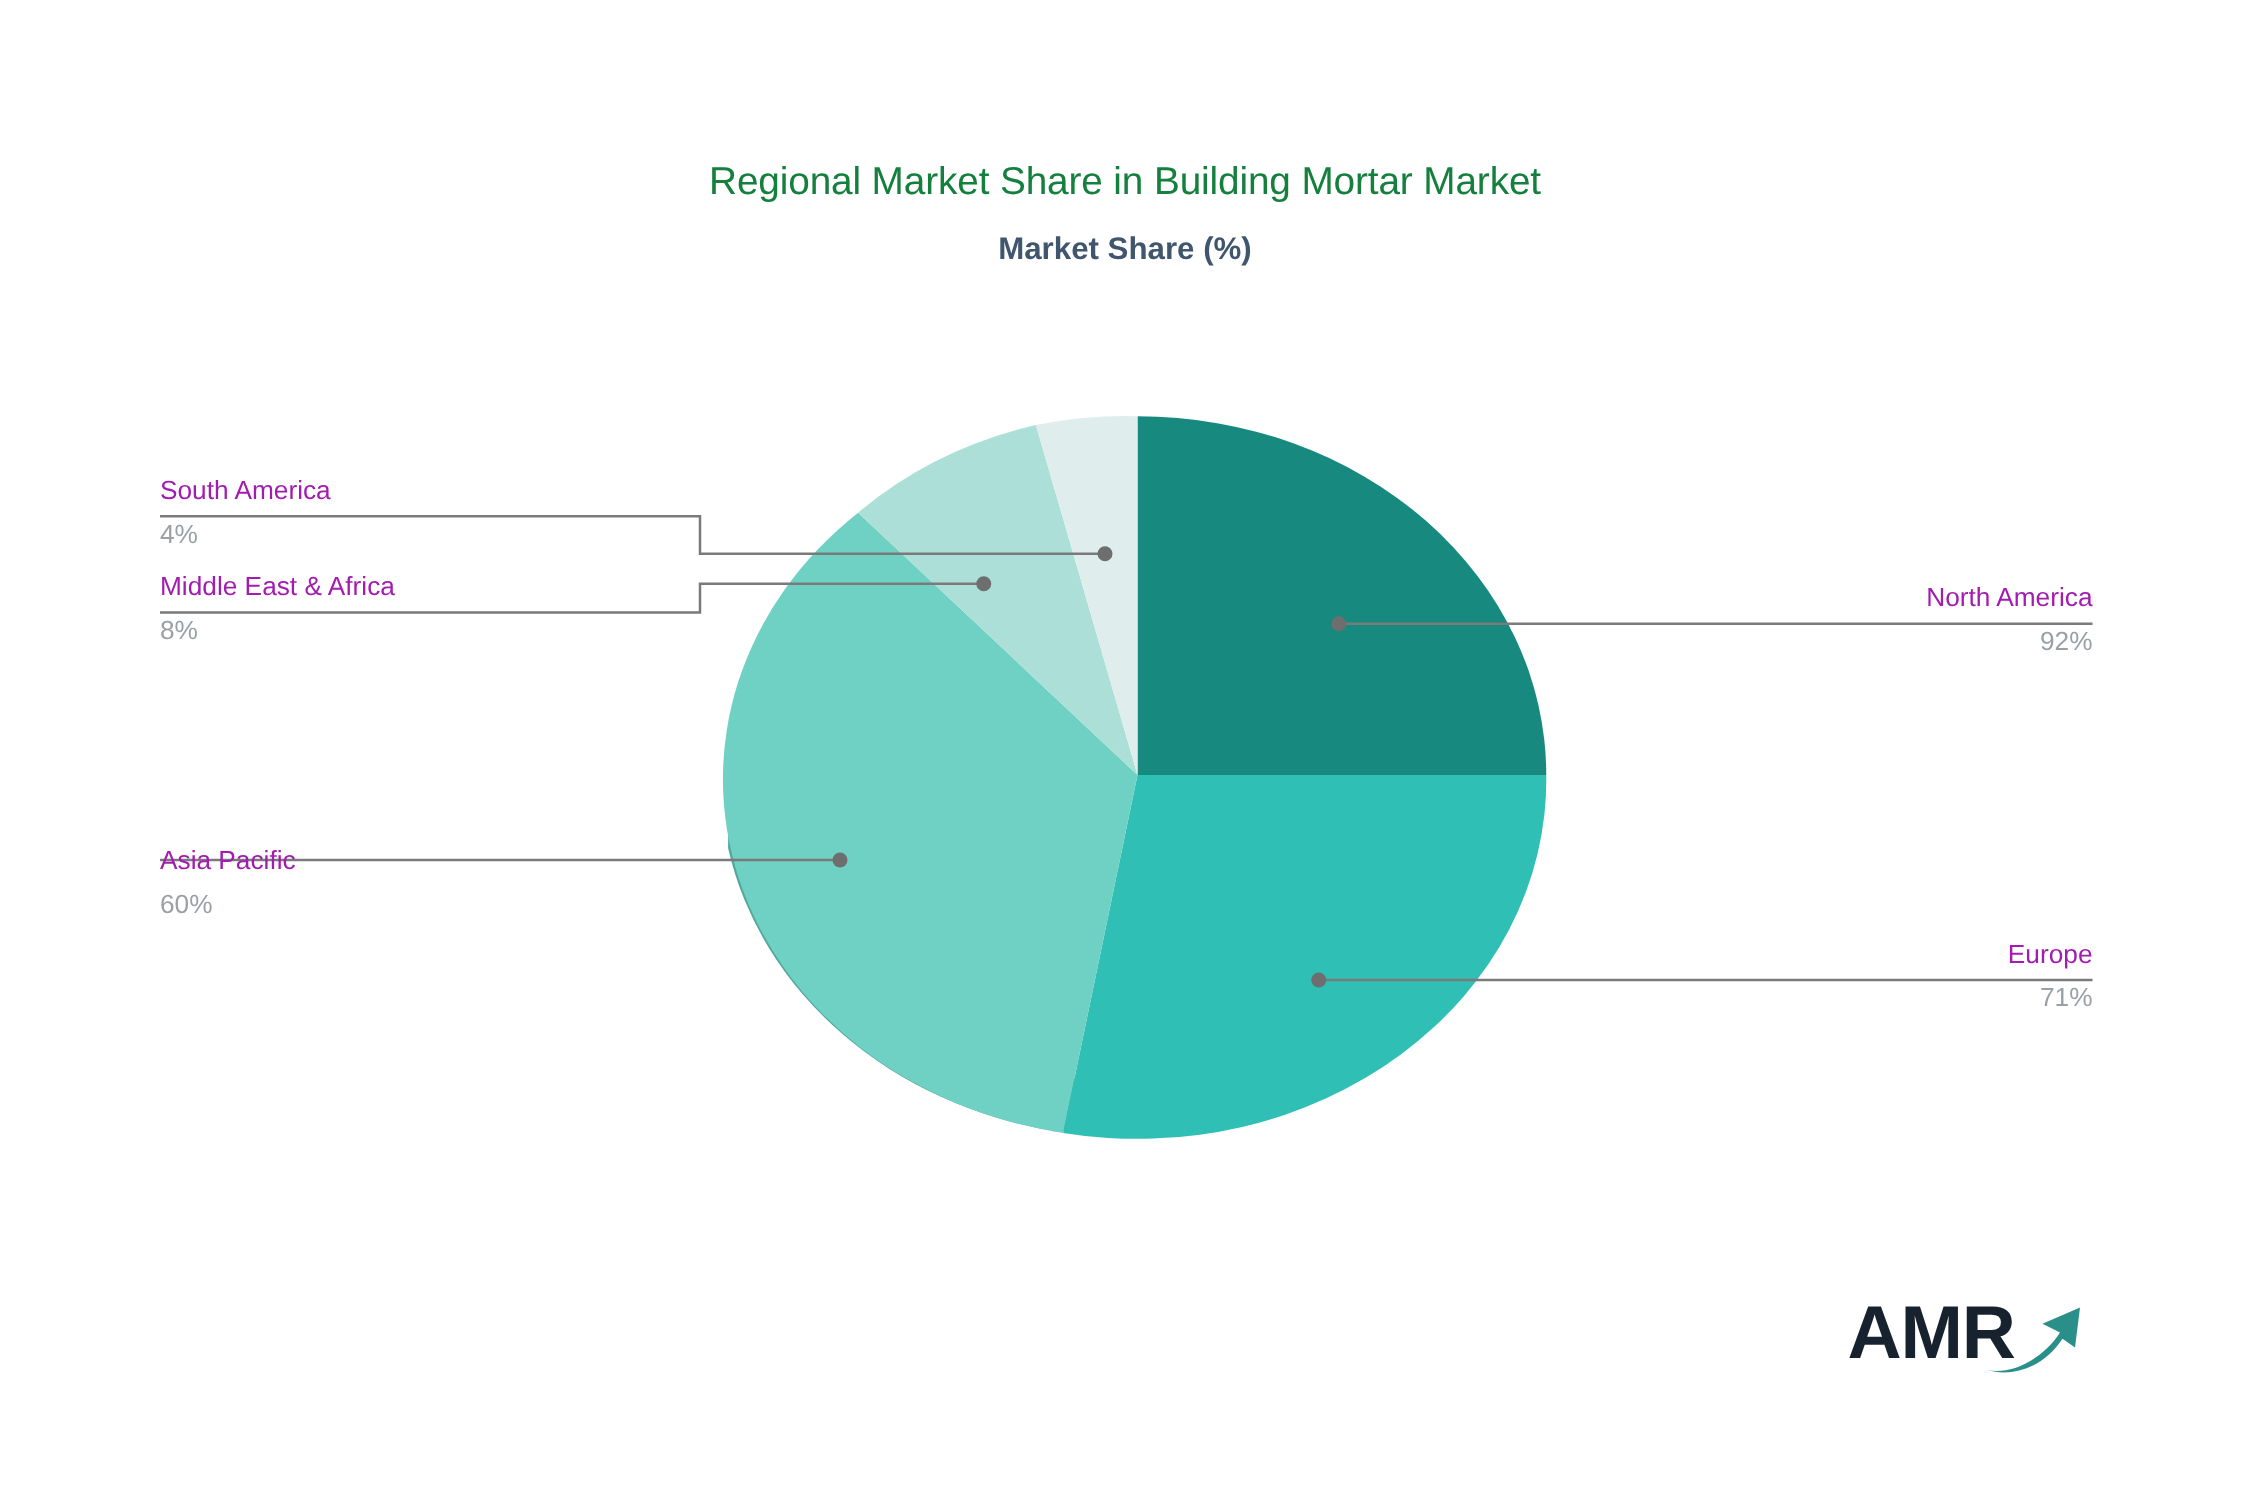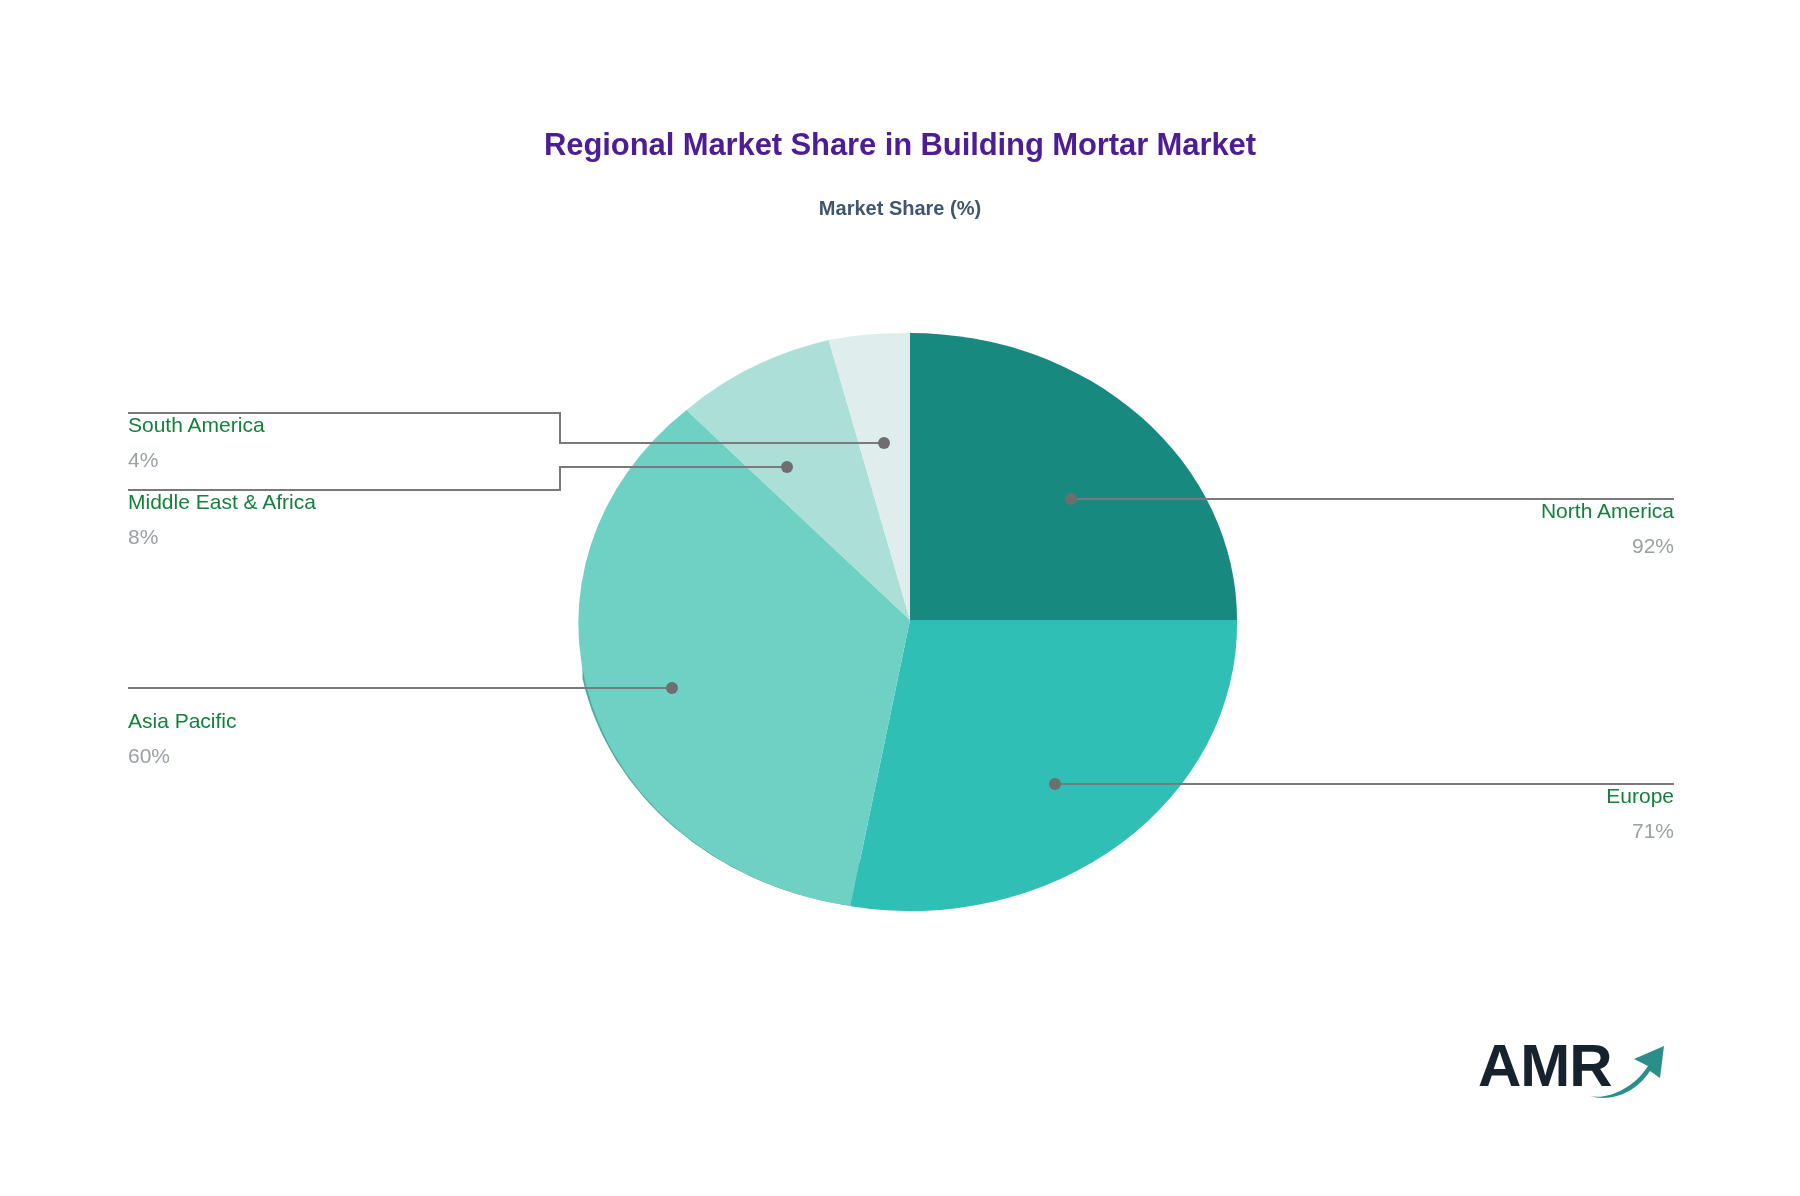--- a/index.html
+++ b/index.html
@@ -27,29 +27,29 @@
   .title-block {
     position: absolute;
     left: 0;
     top: 126px;
     width: 1800px;
     text-align: center;
   }
   .chart-title {
     margin: 0;
     font-size: 31px;
-    font-weight: bold;
-    color: #4c1d95;
+    font-weight: normal;
+    color: #15803d;
     letter-spacing: -0.1px;
     line-height: 1.2;
   }
   .chart-subtitle {
-    margin: 12px;
+    margin: 0;
     padding-top: 21px;
-    font-size: 20px;
+    font-size: 25px;
     font-weight: bold;
     color: #40566e;
     line-height: 1.2;
   }
 
   
   #pie-svg {
     position: absolute;
     left: 0;
     top: 0;
@@ -58,24 +58,23 @@
     display: block;
   }
 
   
   .callout {
     position: absolute;
     font-family: "Liberation Sans", sans-serif;
   }
   .callout .cl-name {
     font-size: 21px;
-    color: #15803d;
+    color: #a21caf;
     line-height: 30px;
     white-space: nowrap;
-    margin-top: 32px;
   }
   .callout .cl-value {
     font-size: 21px;
     color: #9aa0a6;
     line-height: 30px;
     padding-top: 5px;
     white-space: nowrap;
   }
   .callout.left { text-align: left; }
   .callout.right { text-align: right; }

